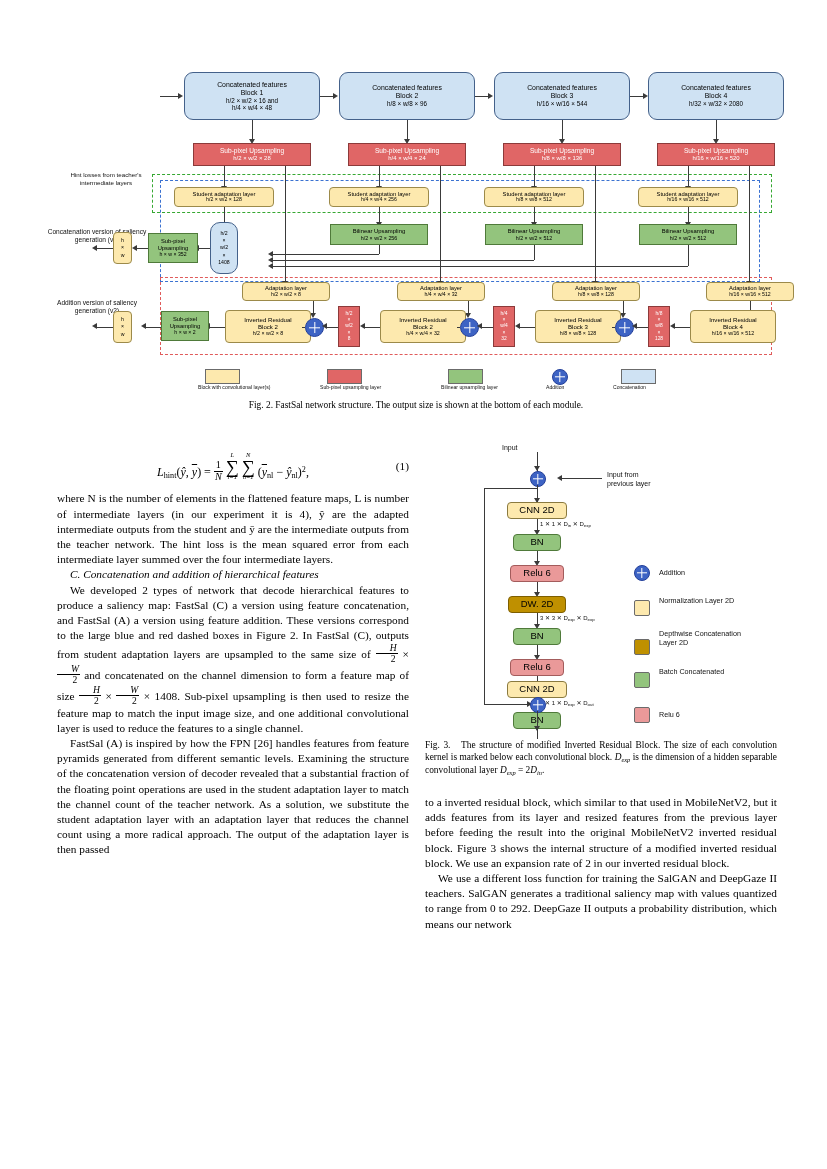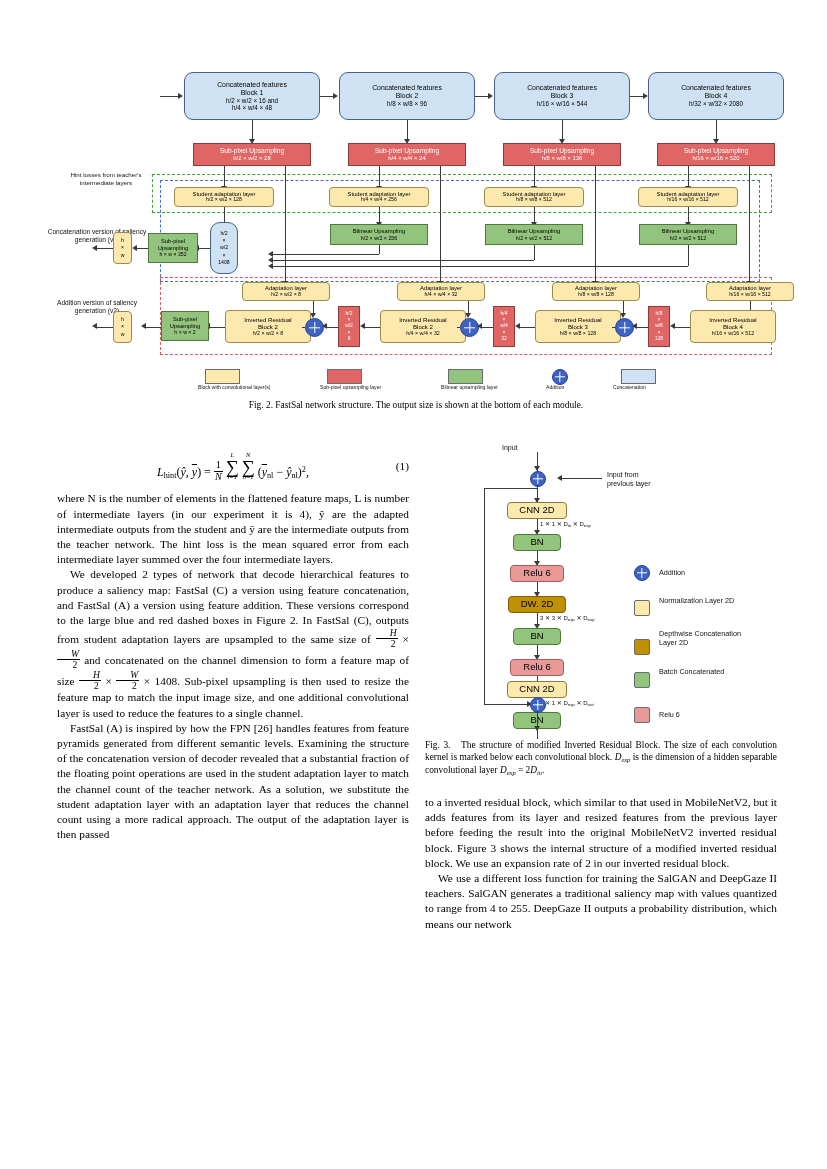--- a/index.html
+++ b/index.html
@@ -369,20 +369,21 @@
         <span class="frac"><span class="n">1</span><span class="d"><i class="v">N</i></span></span>
         <span class="sumwrap"><span class="lim">L</span><span class="bigsum">∑</span><span class="lim">l=1</span></span>
         <span class="sumwrap"><span class="lim">N</span><span class="bigsum">∑</span><span class="lim">n=1</span></span>
         (<i class="v ovl">y</i><span class="sub">nl</span> − <i class="v">ŷ</i><span class="sub">nl</span>)<span class="sup">2</span>,
       </span>
       <span class="eqnum">(1)</span>
     </div>
 
     <p class="noind">where N is the number of elements in the flattened feature maps, L is number of intermediate layers (in our experiment it is 4), ŷ are the adapted intermediate outputs from the student and ȳ are the intermediate outputs from the teacher network. The hint loss is the mean squared error from each intermediate layer summed over the four intermediate layers.</p>
 
+    <p class="sechead">C. Concatenation and addition of hierarchical features</p>
 
     <p><span>We developed 2 types of network that decode hierarchical features to produce a saliency map: FastSal (C) a version using feature concatenation, and FastSal (A) a version using feature addition. These versions correspond to the large blue and red dashed boxes in Figure 2. In FastSal (C), outputs from student adaptation layers are upsampled to the same size of </span><span class="frac"><span class="n"><i class="v">H</i></span><span class="d">2</span></span> × <span class="frac"><span class="n"><i class="v">W</i></span><span class="d">2</span></span><span> and concatenated on the channel dimension to form a feature map of size </span><span class="frac"><span class="n"><i class="v">H</i></span><span class="d">2</span></span> × <span class="frac"><span class="n"><i class="v">W</i></span><span class="d">2</span></span><span> × 1408. Sub-pixel upsampling is then used to resize the feature map to match the input image size, and one additional convolutional layer is used to reduce the features to a single channel.</span></p>
 
     <p>FastSal (A) is inspired by how the FPN [26] handles features from feature pyramids generated from different semantic levels. Examining the structure of the concatenation version of decoder revealed that a substantial fraction of the floating point operations are used in the student adaptation layer to match the channel count of the teacher network. As a solution, we substitute the student adaptation layer with an adaptation layer that reduces the channel count using a more radical approach. The output of the adaptation layer is then passed</p>
   </div>
 
   <div>
     <div class="lg-tx" style="left:502px;top:444px;font-size:7px;">Input</div>
 
     <div class="ln lnv" style="left:537px;top:452px;height:22px;"></div>
@@ -478,16 +479,16 @@
     <div class="lg-tx" style="left:659px;top:668px;font-size:7.2px;width:84px;white-space:normal;line-height:1.22;"><span>Batch Concatenated</span></div>
 
     <div class="lg-sw" style="left:634px;top:707px;width:14px;height:14px;background:#ea9999;border-radius:2px;"></div>
     <div class="lg-tx" style="left:659px;top:710px;font-size:7.2px;">Relu 6</div>
 
     <div class="caption" style="left:425px;top:739px;width:352px;">Fig. 3.&nbsp;&nbsp; The structure of modified Inverted Residual Block. The size of each convolution kernel is marked below each convolutional block. <i class="v">D<span class="sub">exp</span></i> is the dimension of a hidden separable convolutional layer <i class="v">D<span class="sub">exp</span></i> = 2<i class="v">D<span class="sub">in</span></i>.</div>
   </div>
 
   <div class="col" style="left:425px;top:795px;">
     <p class="noind">to a inverted residual block, which similar to that used in MobileNetV2, but it adds features from its layer and resized features from the previous layer before feeding the result into the original MobileNetV2 inverted residual block. Figure 3 shows the internal structure of a modified inverted residual block. We use an expansion rate of 2 in our inverted residual block.</p>
-    <p>We use a different loss function for training the SalGAN and DeepGaze II teachers. SalGAN generates a traditional saliency map with values quantized to range from 4 to 255. DeepGaze II outputs a probability distribution, which means our network</p>
+    <p>We use a different loss function for training the SalGAN and DeepGaze II teachers. SalGAN generates a traditional saliency map with values quantized to range from 0 to 292. DeepGaze II outputs a probability distribution, which means our network</p>
   </div>
 
 </div>
 
 </body></html>

